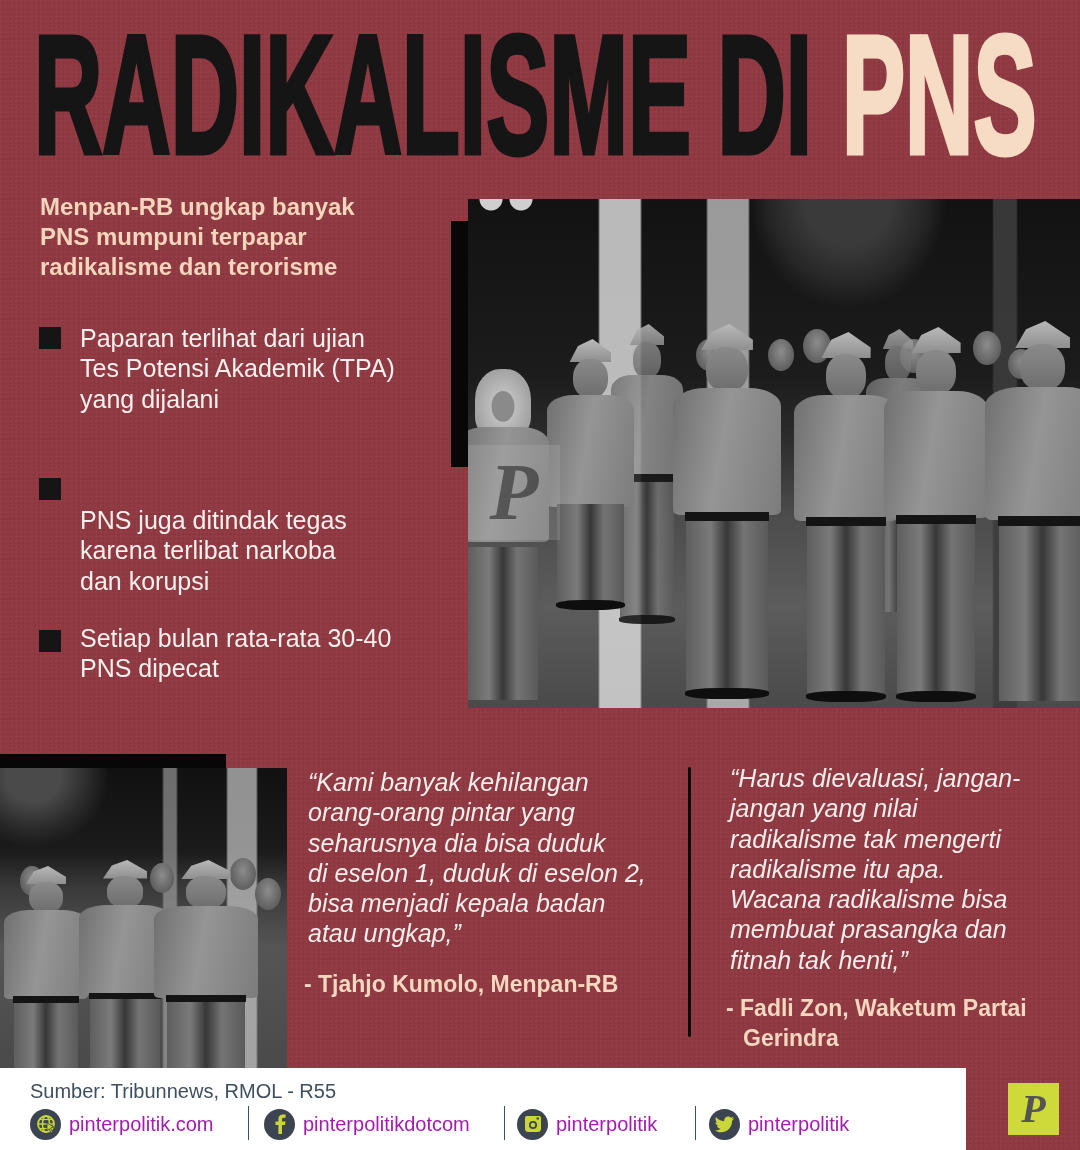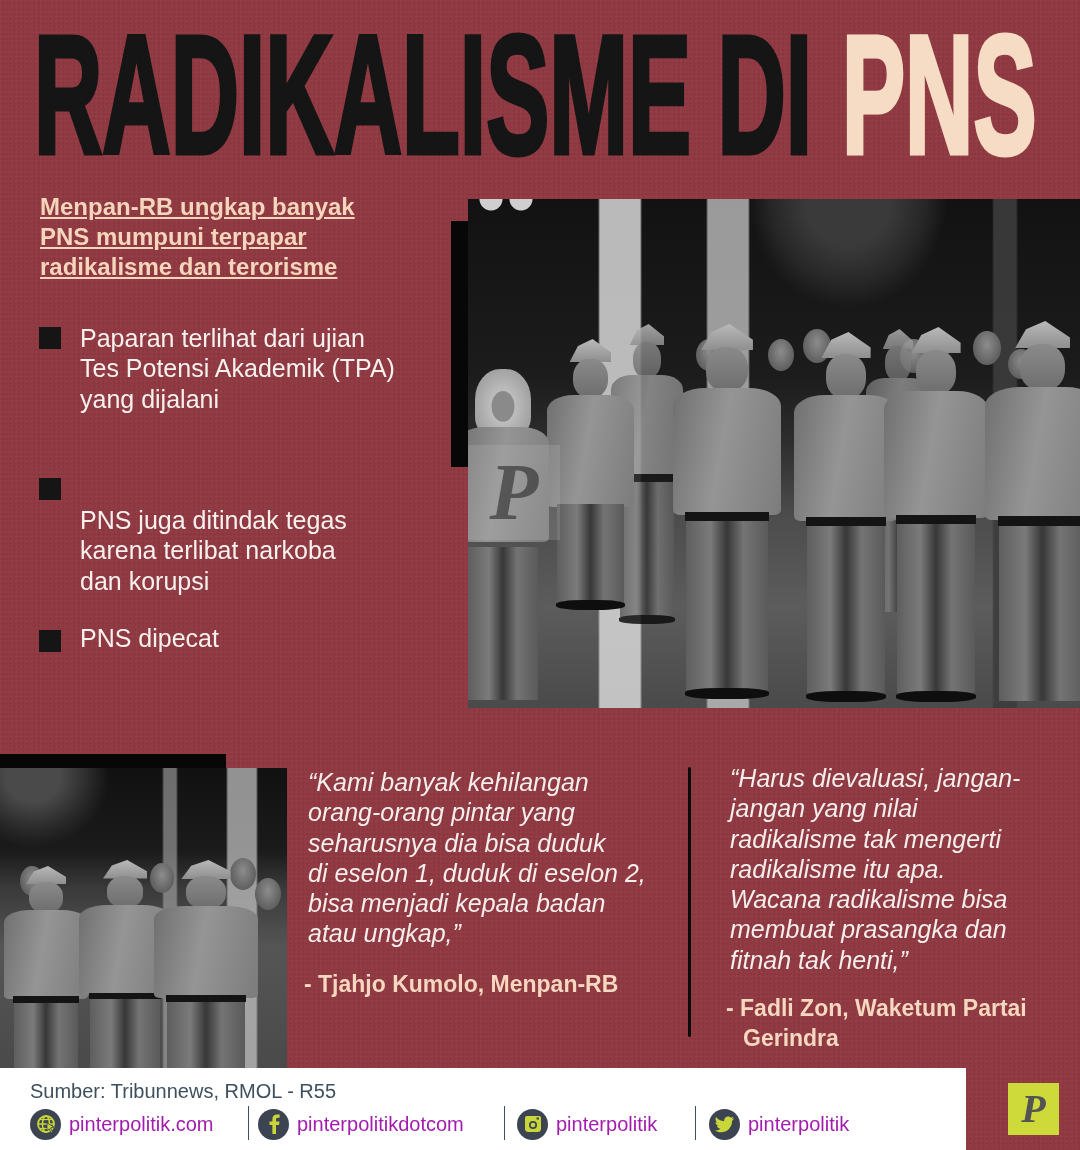--- a/index.html
+++ b/index.html
@@ -9,21 +9,21 @@
       radial-gradient(circle at 20% 30%, rgba(255,255,255,0.025) 0 1px, transparent 2px) 0 0/5px 5px,
       radial-gradient(circle at 70% 60%, rgba(0,0,0,0.05) 0 1px, transparent 2px) 0 0/4px 4px,
       #923a43;}
   .abs{position:absolute;}
   
   .title-part{position:absolute;top:10px;font-family:"Liberation Sans",sans-serif;font-weight:700;font-size:169px;line-height:169px;white-space:pre;transform:scaleX(0.56);transform-origin:0 0;letter-spacing:0;}
   .title-a{left:34px;color:#151515;-webkit-text-stroke:5px #151515;}
   .title-b{left:842px;color:#f6dcc4;-webkit-text-stroke:5px #f6dcc4;}
   
   .intro{left:40px;top:192px;color:#f5d6bc;font-weight:700;font-size:24px;line-height:30px;}
-  .intro div{white-space:nowrap;text-decoration:underline;}
+  .intro div{white-space:nowrap;}
   
   .bullet-sq{position:absolute;width:22px;height:22px;background:#151515;left:39px;}
   .bullet-text{position:absolute;left:80px;color:#f6f1ee;font-size:25px;line-height:30.4px;}
   .bullet-text div{white-space:nowrap;}
   
   .photo{position:absolute;overflow:hidden;}
   .blackbar{position:absolute;background:#070707;}
   .fig{position:absolute;}
   .fig > div{position:absolute;}
   .fig .cap{top:0;left:28%;width:44%;height:7%;background:linear-gradient(#b9b9b9,#8f8f8f);clip-path:polygon(0 100%,20% 30%,55% 0,100% 60%,100% 100%);}
@@ -73,20 +73,21 @@
 
     <div class="bullet-sq" style="top:478px;"></div>
     <div class="bullet-text" style="top:473px;margin-top:32px;">
       <div>PNS juga ditindak tegas</div>
       <div>karena terlibat narkoba</div>
       <div>dan korupsi</div>
     </div>
 
     <div class="bullet-sq" style="top:630px;"></div>
     <div class="bullet-text" style="top:623px;">
+      <div>Setiap bulan rata-rata 30-40</div>
       <div>PNS dipecat</div>
     </div>
   </div>
 
   <div class="blackbar" style="left:451px;top:221px;width:18px;height:246px;"></div>
   <div class="photo" style="left:468px;top:199px;width:612px;height:509px;
        background:
          linear-gradient(90deg, transparent 0 130px, rgba(215,215,215,0.85) 132px 172px, transparent 174px),
          linear-gradient(90deg, transparent 0 238px, rgba(200,200,200,0.75) 240px 280px, transparent 282px),
          linear-gradient(90deg, transparent 0 524px, rgba(60,60,60,0.9) 526px 548px, transparent 550px),
@@ -234,21 +235,21 @@
             <line x1="2" y1="10" x2="18" y2="10" stroke="#c9d63a" stroke-width="1.5"></line>
             <line x1="4" y1="5.5" x2="16" y2="5.5" stroke="#c9d63a" stroke-width="1.2"></line>
             <line x1="4" y1="14.5" x2="16" y2="14.5" stroke="#c9d63a" stroke-width="1.2"></line>
             <path d="M11 9 L18 13 L14.5 14 L16.5 18 L15 18.7 L13 14.8 L11 17 Z" fill="#c9d63a" stroke="#3b4450" stroke-width="0.8"></path>
           </svg>
       </span>
       <span class="handle">pinterpolitik.com</span>
     </div>
     <div class="vsep" style="left:248px;"></div>
 
-    <div class="social" style="left:258px;">
+    <div class="social" style="left:264px;">
       <span class="ico">
         <svg width="16" height="20" viewBox="0 0 16 20">
             <path d="M10 20 V11 H13 L13.5 7.5 H10 V5.5 C10 4.5 10.4 3.8 11.8 3.8 H13.6 V0.6 C13.2 0.5 12 0.4 10.8 0.4 C8.2 0.4 6.4 2 6.4 4.9 V7.5 H3.5 V11 H6.4 V20 Z" fill="#c9d63a"></path>
           </svg>
       </span>
       <span class="handle">pinterpolitikdotcom</span>
     </div>
     <div class="vsep" style="left:504px;"></div>
 
     <div class="social" style="left:517px;">

